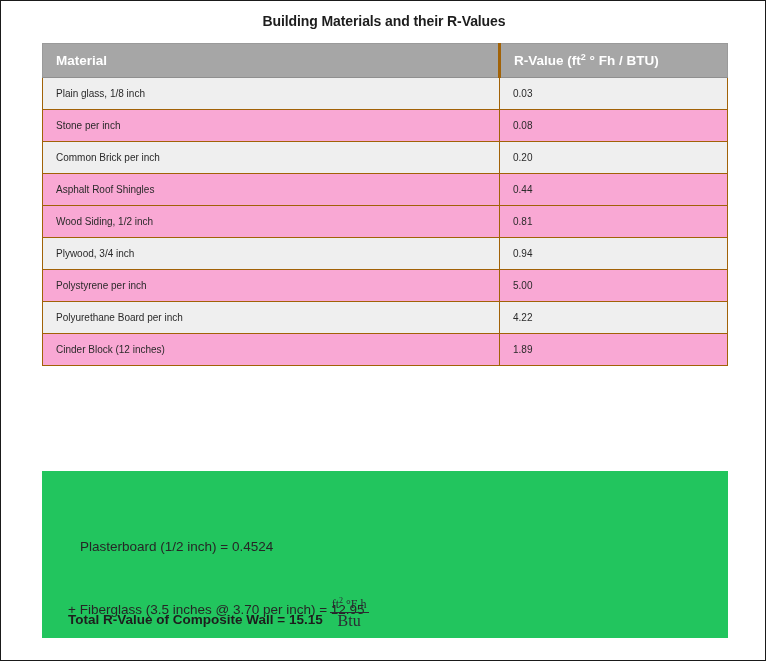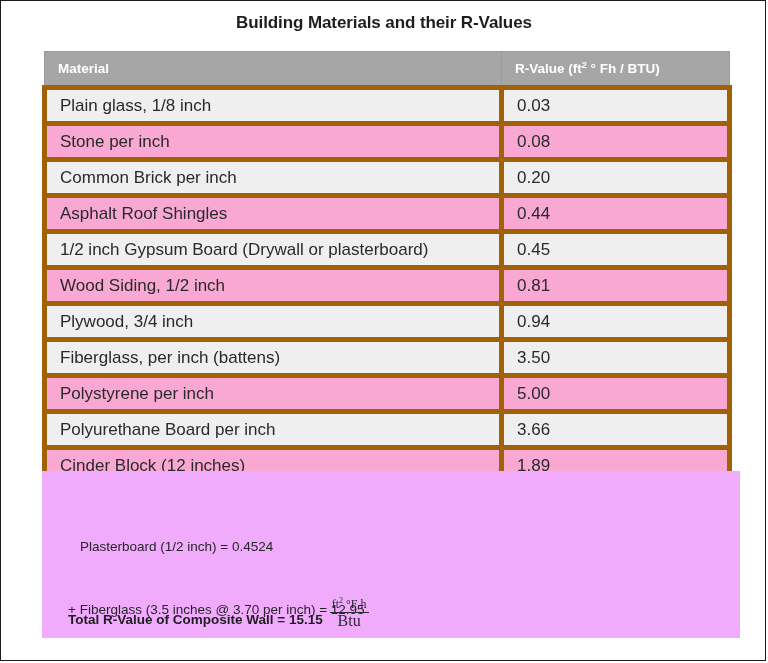--- a/index.html
+++ b/index.html
@@ -23,31 +23,31 @@
     border: 1px solid #1a1a1a;
     background: #ffffff;
     box-sizing: border-box;
   }
   #page-title {
     position: absolute;
     left: 0;
     top: 12px;
     width: 766px;
     text-align: center;
-    font-size: 17px;
+    font-size: 14px;
     font-weight: bold;
     color: #1d1d1d;
     letter-spacing: -0.1px;
   }
 
   
   #rvalue-table {
     position: absolute;
     left: 41px;
-    top: 50px;
+    top: 42px;
     width: 685px;
     border-collapse: collapse;
     table-layout: fixed;
     font-size: 13px;
   }
   #rvalue-table col.c-material { width: 457px; }
   #rvalue-table col.c-rvalue   { width: 228px; }
 
   #rvalue-table thead th {
     background: #a6a6a6;
@@ -55,48 +55,47 @@
     font-weight: bold;
     font-size: 13.5px;
     text-align: left;
     height: 33px;
     padding: 0 0 0 13px;
     border: 1px solid #9a9a9a;
     border-bottom: 1px solid #8f8f8f;
     white-space: nowrap;
   }
   #rvalue-table thead th.col-rvalue {
-    border-left: 1px solid #a16207;
+    border-left: 3px solid #a16207;
   }
   #rvalue-table thead th sup {
     font-size: 9px;
     vertical-align: super;
     line-height: 0;
   }
   #rvalue-table tbody td {
     height: 31px;
     padding: 0 0 0 13px;
-    border: 5px solid #a16207;
+    border: 1px solid #a16207;
     color: #2a2a2a;
-    font-size: 17px;
+    font-size: 10px;
     white-space: nowrap;
     overflow: hidden;
   }
   #rvalue-table tbody tr.odd td  { background: #efefef; }
   #rvalue-table tbody tr.even td { background: #f9a8d4; }
 
   
   #calc-panel {
     position: absolute;
     left: 41px;
     top: 470px;
     width: 686px;
     height: 167px;
-    background: #f0abfc;
-    padding-left: 12px;
+    background: #22c55e;
   }
   #calc-lines {
     position: absolute;
     left: 26px;
     top: 23px;
     font-size: 13.5px;
     color: #262626;
     line-height: 21px;
     white-space: pre;
   }
@@ -174,43 +173,35 @@
           <td>0.08</td>
         </tr>
         <tr class="odd">
           <td>Common Brick per inch</td>
           <td>0.20</td>
         </tr>
         <tr class="even">
           <td>Asphalt Roof Shingles</td>
           <td>0.44</td>
         </tr>
-        <tr class="odd">
-          <td>1/2 inch Gypsum Board (Drywall or plasterboard)</td>
-          <td>0.45</td>
-        </tr>
         <tr class="even">
           <td>Wood Siding, 1/2 inch</td>
           <td>0.81</td>
         </tr>
         <tr class="odd">
           <td>Plywood, 3/4 inch</td>
           <td>0.94</td>
         </tr>
-        <tr class="odd">
-          <td>Fiberglass, per inch (battens)</td>
-          <td>3.50</td>
-        </tr>
         <tr class="even">
           <td>Polystyrene per inch</td>
           <td>5.00</td>
         </tr>
         <tr class="odd">
           <td>Polyurethane Board per inch</td>
-          <td>3.66</td>
+          <td>4.22</td>
         </tr>
         <tr class="even">
           <td>Cinder Block (12 inches)</td>
           <td>1.89</td>
         </tr>
       </tbody>
   </table>
 
   <div id="calc-panel">
     <div id="calc-lines">

